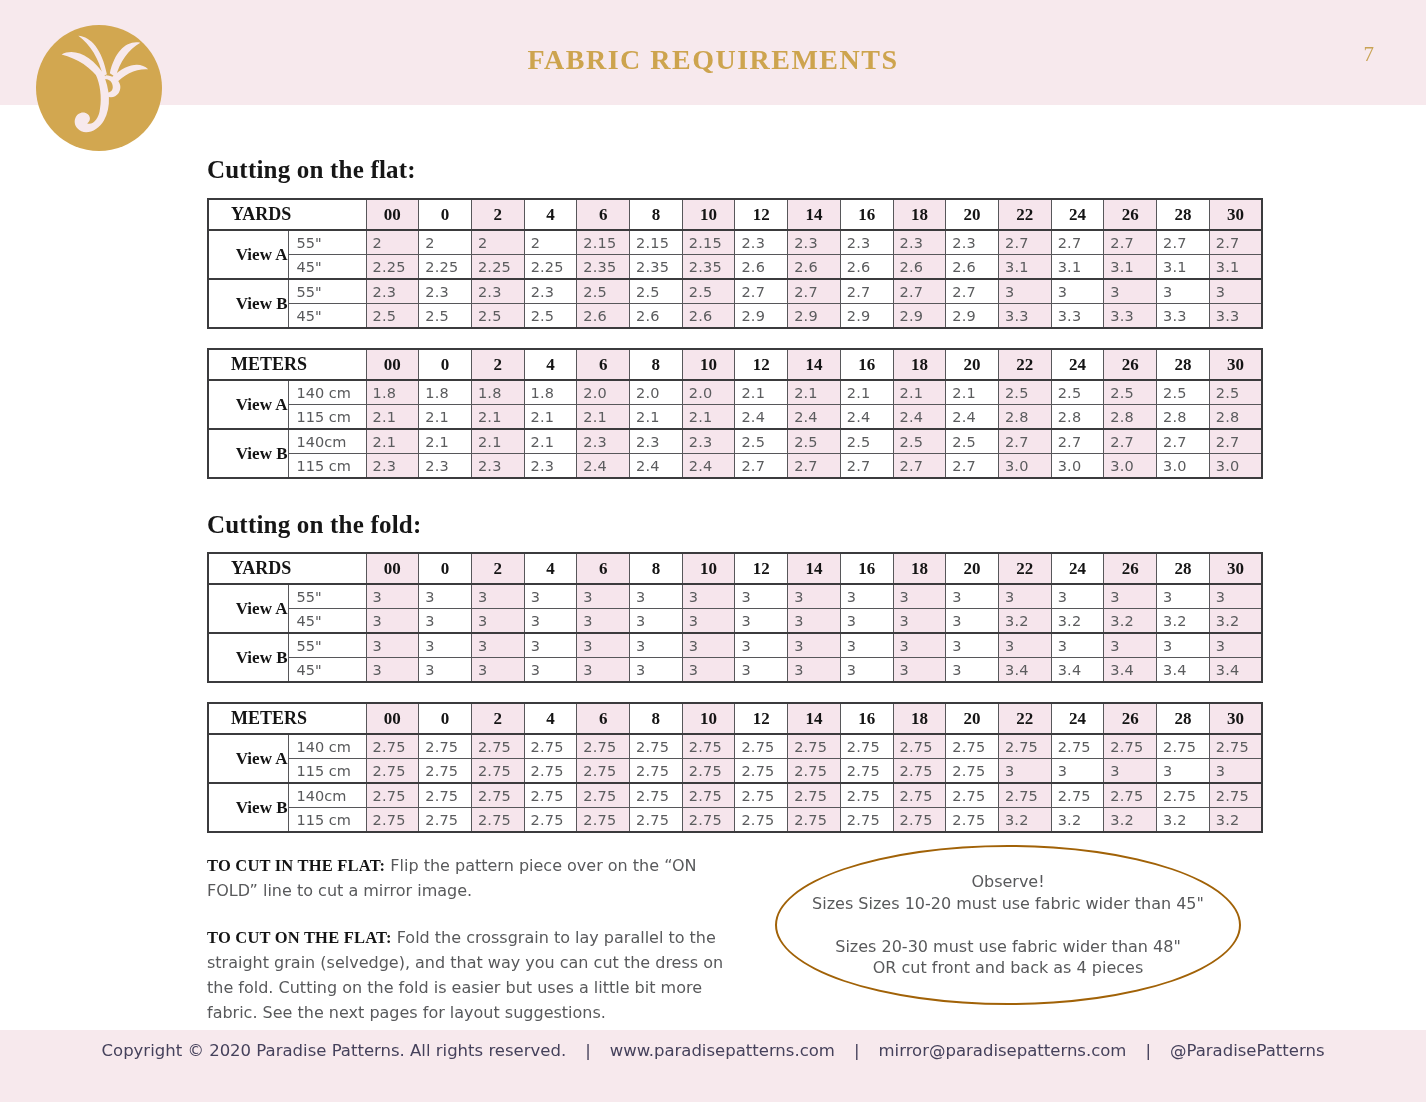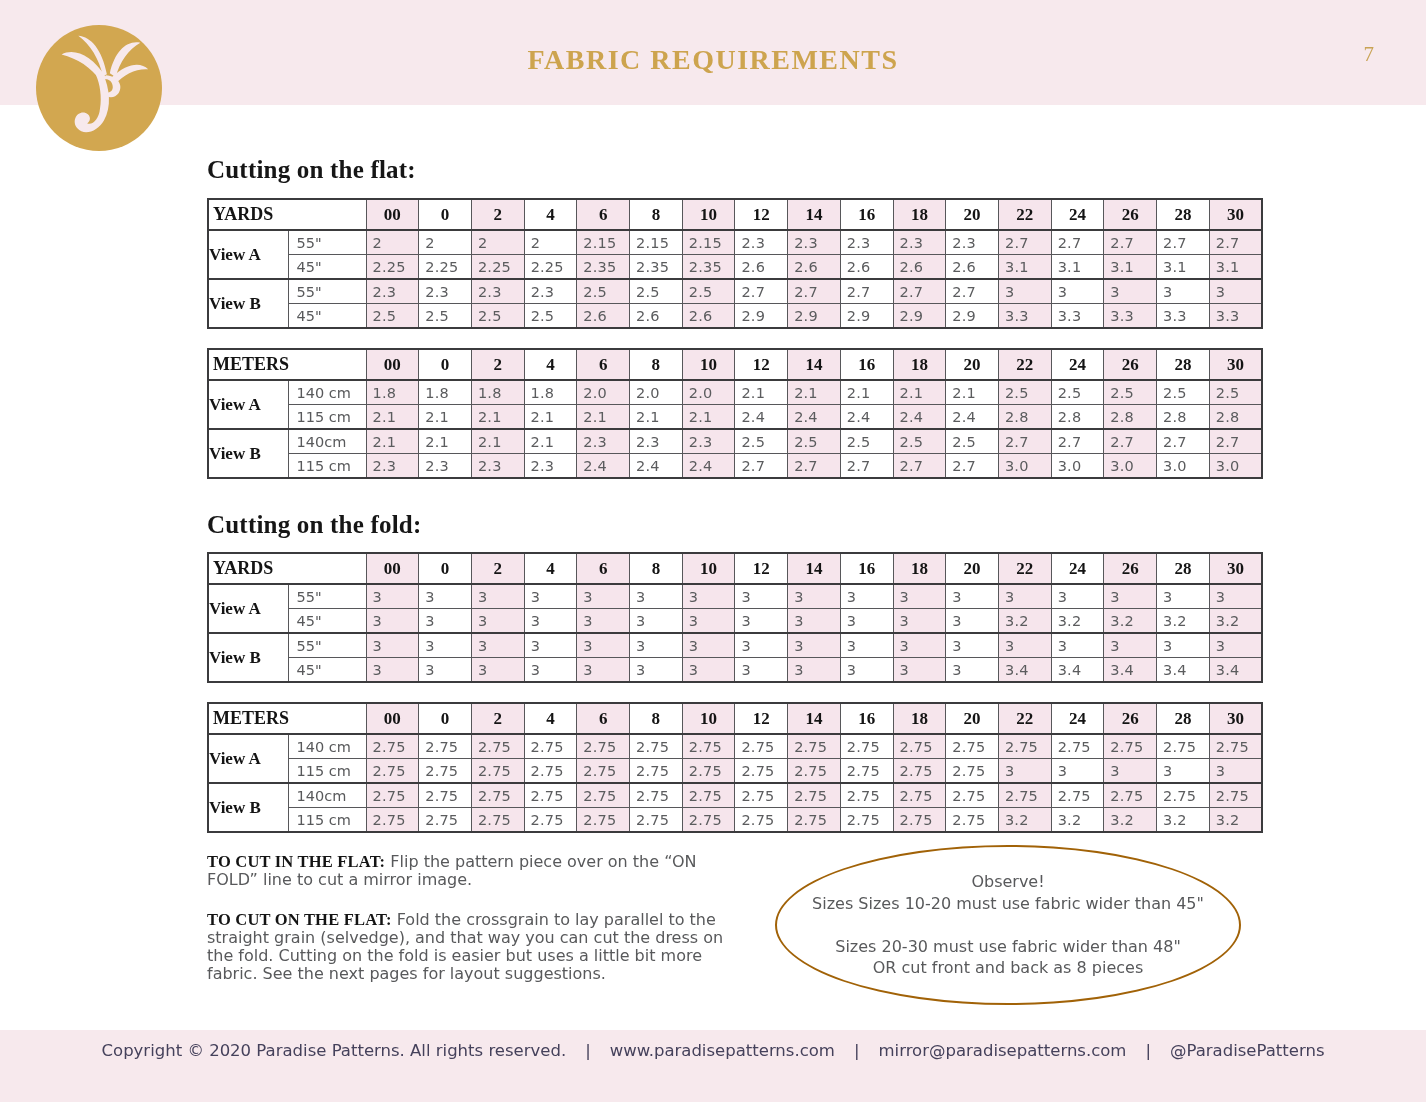--- a/index.html
+++ b/index.html
@@ -59,48 +59,48 @@
     background:#ffffff;
   }
   table.req tr.hd td{
     height:29px;
     border-bottom:2px solid #3B3B3D;
   }
   table.req tr.grp td{ border-top:2px solid #3B3B3D; }
   table.req td.unit{
     font-family:"Liberation Serif", serif;
     font-weight:bold; font-size:18px; color:#141414;
-    padding-left:4px;
+    padding-left:22px;
   }
   table.req td.sz{
     font-family:"Liberation Serif", serif;
     font-weight:bold; font-size:17px; color:#141414;
     text-align:center;
   }
   table.req td.view{
     font-family:"Liberation Serif", serif;
     font-weight:bold; font-size:17px; color:#141414;
-    text-align:left;
+    text-align:right;
   }
   table.req td.wd{
     font-size:14.5px; color:#58595B; padding-left:8px;
   }
   table.req td.val{
     font-size:14.5px; color:#5B5C5E; padding-left:6px;
     letter-spacing:0.2px;
   }
   table.req td.pk{ background:#F6E5EC; }
 
   
   .notes{
     position:absolute; left:207px; top:853px; width:530px;
   }
   .note{
     margin:0 0 22px 0;
-    font-size:16px; line-height:18px; color:#58595B;
+    font-size:16px; line-height:25px; color:#58595B;
   }
   .note b{
     font-family:"Liberation Serif", serif;
     font-weight:bold; font-size:16.5px; color:#141414;
     margin-right:5px; letter-spacing:0.2px;
   }
 
   
   .observe-oval{
     position:absolute; left:775px; top:845px;
@@ -676,21 +676,21 @@
     <p class="note">
       <b>TO CUT ON THE FLAT:</b><span>Fold the crossgrain to lay parallel to the straight grain (selvedge), and that way you can cut the dress on the fold. Cutting on the fold is easier but uses a little bit more fabric. See the next pages for layout suggestions.</span>
     </p>
   </div>
 
   <div class="observe-oval">
     <div class="ov-line">Observe!</div>
     <div class="ov-line">Sizes Sizes 10-20 must use fabric wider than 45"</div>
     <div class="ov-line"></div>
     <div class="ov-line">Sizes 20-30 must use fabric wider than 48"</div>
-    <div class="ov-line">OR cut front and back as 8 pieces</div>
+    <div class="ov-line">OR cut front and back as 4 pieces</div>
   </div>
 
   <div class="footer-band">
     <div class="footer-text">
       <span class="seg">Copyright © 2020 Paradise Patterns. All rights reserved.</span><span class="sep">|</span><span class="seg">www.paradisepatterns.com</span><span class="sep">|</span><span class="seg">mirror@paradisepatterns.com</span><span class="sep">|</span><span class="seg">@ParadisePatterns</span>
     </div>
   </div>
 
 </div>
 

